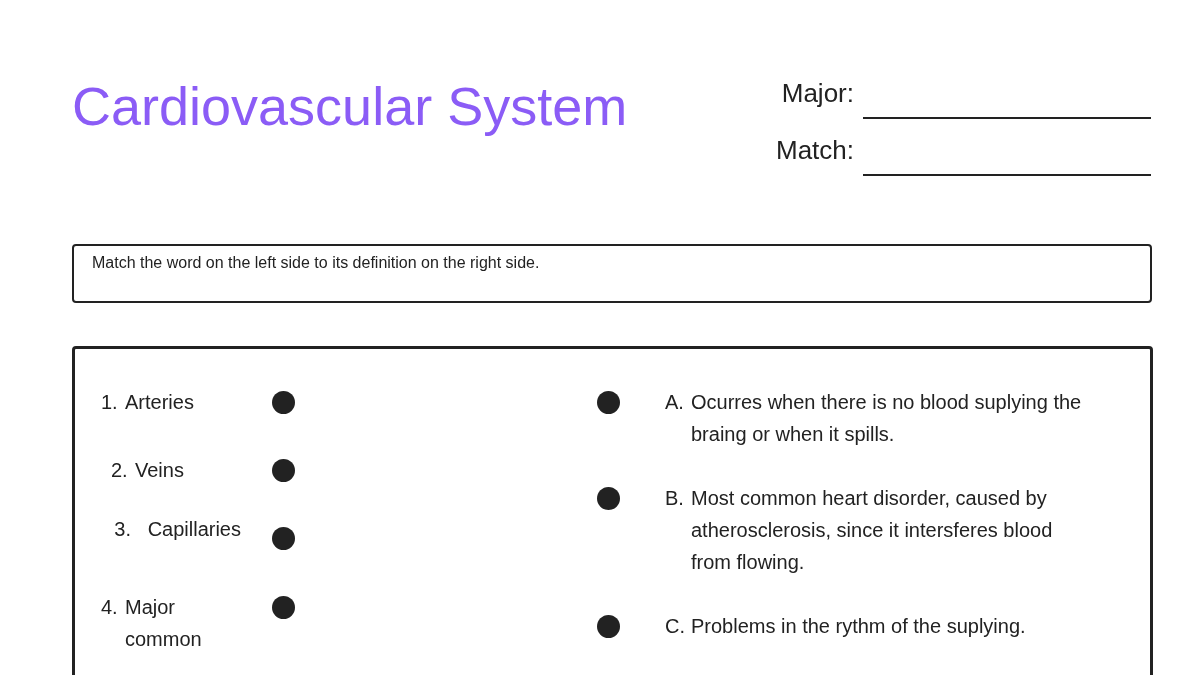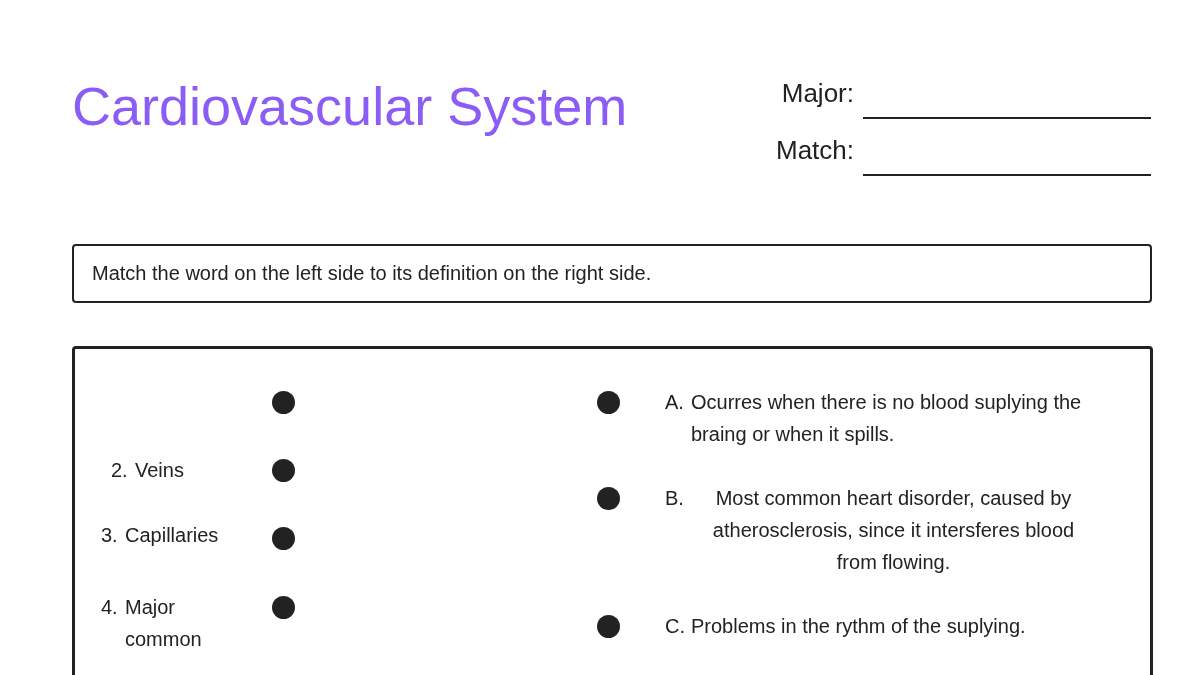--- a/index.html
+++ b/index.html
@@ -57,22 +57,22 @@
       top: 244px;
       width: 1076px;
       height: 55px;
       border: 2px solid #222222;
       border-radius: 4px;
       box-sizing: content-box;
     }
     .instructions-text {
       position: absolute;
       left: 18px;
-      top: 14px;
-      font-size: 20px;
+      top: 4px;
+      font-size: 16px;
       line-height: 26px;
       color: #222222;
     }
 
     .match-box {
       position: absolute;
       left: 72px;
       top: 346px;
       width: 1075px;
       height: 360px;
@@ -133,47 +133,50 @@
   <span class="field-label">Match:</span>
   <div class="field-line"></div>
 </div>
 
 <div class="instructions">
   <span class="instructions-text">Match the word on the left side to its definition on the right side.</span>
 </div>
 
 <div class="match-box">
 
+  <div class="term" style="top:37px;">
+    <span class="num">1.</span><span class="txt">Arteries</span>
+  </div>
   <div class="dot" style="left:197px;top:42px;"></div>
 
   <div class="term" style="top:105px;margin-left:10px;">
     <span class="num">2.</span><span class="txt">Veins</span>
   </div>
   <div class="dot" style="left:197px;top:110px;"></div>
 
-  <div class="term" style="top:170px;">
+  <div class="term" style="top:164px;text-align:right;">
     <span class="num">3.</span><span class="txt">Capillaries</span>
   </div>
   <div class="dot" style="left:197px;top:178px;"></div>
 
   <div class="term" style="top:242px;">
     <span class="num">4.</span><span class="txt" style="width:70px;">Major common</span>
   </div>
   <div class="dot" style="left:197px;top:247px;"></div>
 
   <div class="dot" style="left:522px;top:42px;"></div>
   <div class="def" style="top:37px;">
     <span class="letter">A.</span>
     <span class="txt">Ocurres when there is no blood suplying the braing or when it spills.</span>
   </div>
 
   <div class="dot" style="left:522px;top:138px;"></div>
   <div class="def" style="top:133px;">
     <span class="letter">B.</span>
-    <span class="txt" style="max-width:405px;text-align:center;">Most common heart disorder, caused by atherosclerosis, since it intersferes blood from flowing.</span>
+    <span class="txt" style="max-width:405px;">Most common heart disorder, caused by atherosclerosis, since it intersferes blood from flowing.</span>
   </div>
 
   <div class="dot" style="left:522px;top:266px;"></div>
   <div class="def" style="top:261px;">
     <span class="letter">C.</span>
     <span class="txt">Problems in the rythm of the suplying.</span>
   </div>
 </div>
 
 </body></html>

